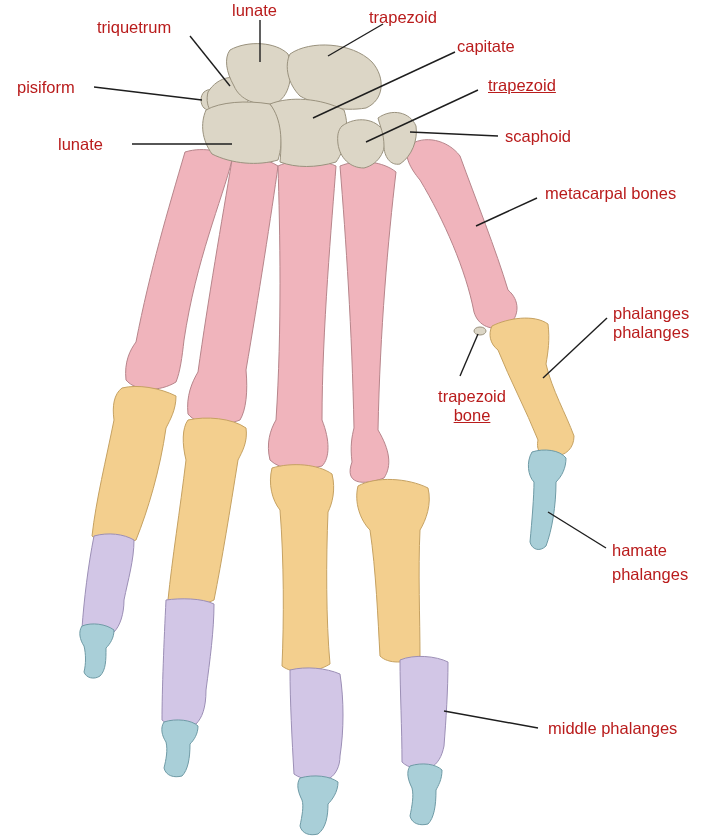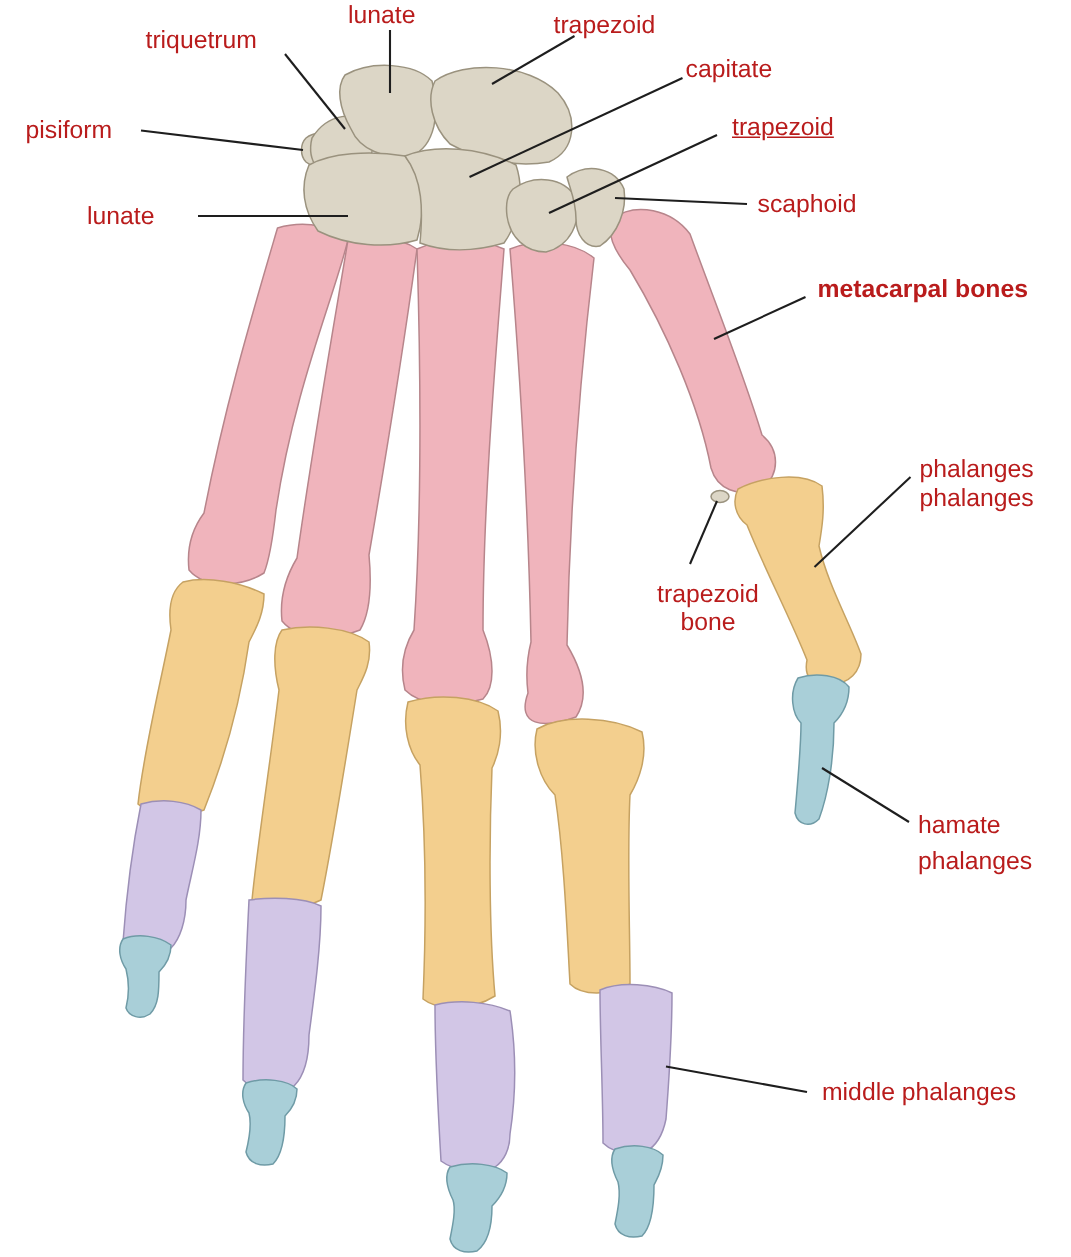--- a/index.html
+++ b/index.html
@@ -88,20 +88,20 @@
 </svg>
 
 <div class="label c" style="left:232px; top:0px;">lunate</div>
 <div class="label c" style="left:97px; top:17px;text-align:right;">triquetrum</div>
 <div class="label l" style="left:369px; top:7px;">trapezoid</div>
 <div class="label l" style="left:457px; top:36px;">capitate</div>
 <div class="label l" style="left:17px; top:77px;text-align:center;">pisiform</div>
 <div class="label l" style="left:488px; top:75px;text-decoration:underline;">trapezoid</div>
 <div class="label l" style="left:58px; top:134px;">lunate</div>
 <div class="label l" style="left:505px; top:126px;">scaphoid</div>
-<div class="label l" style="left:545px; top:183px;font-weight:bold;">metacarpal bones</div>
+<div class="label l" style="left:545px; top:183px;">metacarpal bones</div>
 <div class="label l" style="left:613px; top:303px;">phalanges</div>
 <div class="label l" style="left:613px; top:322px;">phalanges</div>
 <div class="label c" style="left:420px; top:386px; width:104px;">trapezoid</div>
-<div class="label c" style="left:420px; top:405px; width:104px;">bone</div>
+<div class="label c" style="left:420px; top:405px; width:104px;text-decoration:underline;">bone</div>
 <div class="label l" style="left:612px; top:540px;">hamate</div>
 <div class="label l" style="left:612px; top:564px;">phalanges</div>
 <div class="label l" style="left:548px; top:718px;">middle phalanges</div>
 
 </body></html>

